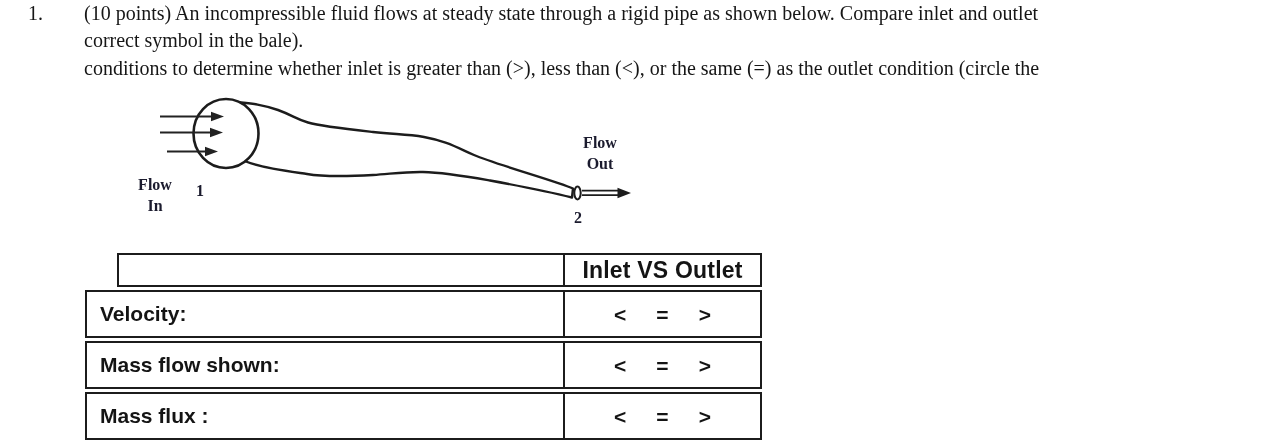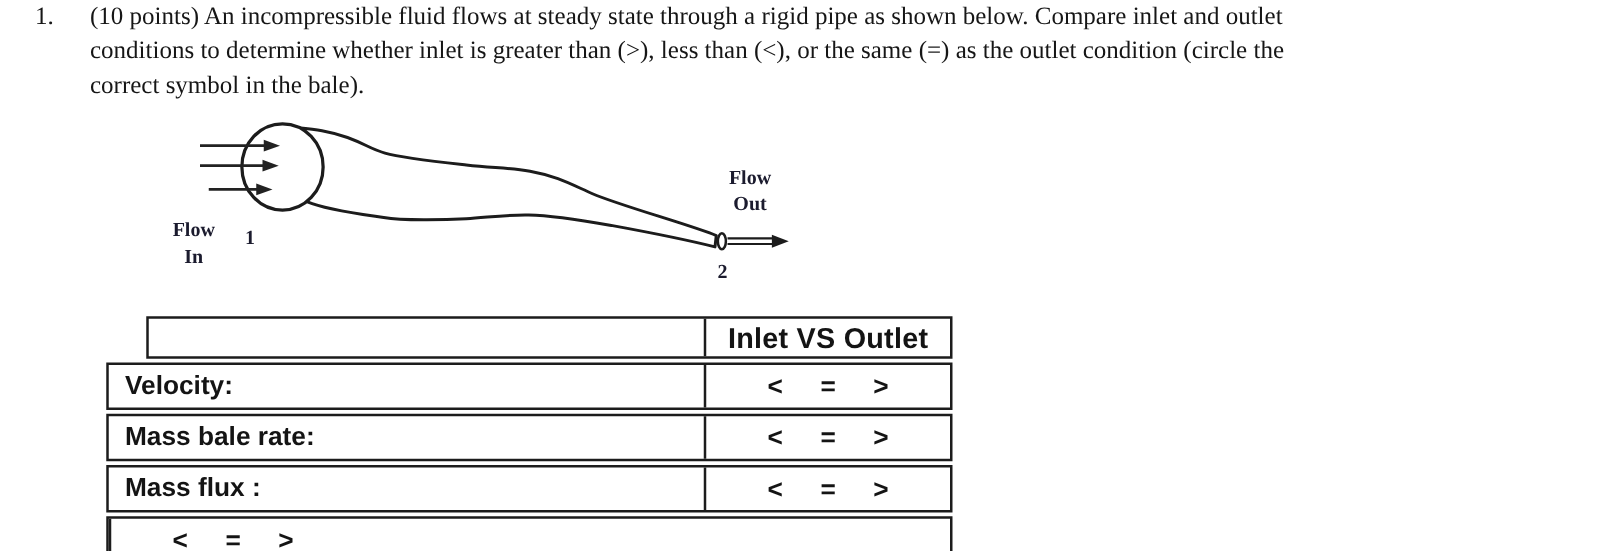--- a/index.html
+++ b/index.html
@@ -13,21 +13,21 @@
     color: #161616;
   }
   
   .problem-number {
     position: absolute;
     left: 28px; top: 0;
     font-size: 20px; line-height: 27.4px;
   }
   .problem-text {
     position: absolute;
-    left: 72px; top: 0;
+    left: 84px; top: 0;
     width: 1190px;
     font-size: 20px; line-height: 27.4px;
   }
   
   .diagram-svg {
     position: absolute;
     left: 0; top: 0;
     width: 1284px; height: 441px;
     pointer-events: none;
   }
@@ -52,21 +52,21 @@
     width: 677px;
     font-family: "Liberation Sans", sans-serif;
     color: #141414;
   }
   .trow {
     box-sizing: border-box;
     display: flex;
     align-items: stretch;
     border: 2px solid #1c1c1c;
     background: #ffffff;
-    height: 38px;
+    height: 48px;
   }
   .trow.thead { height: 34px; margin-left: 32px; }
   .trow + .trow { margin-top: 3px; }
   .cell-left {
     flex: 1;
     display: flex;
     align-items: center;
     padding-left: 13px;
     font-size: 21px;
     font-weight: 700;
@@ -95,22 +95,22 @@
   }
 </style>
 </head>
 <body>
 
 <div class="page">
 
   <div class="problem-number">1.</div>
   <div class="problem-text">
     <div>(10 points) An incompressible fluid flows at steady state through a rigid pipe as shown below. Compare inlet and outlet</div>
+    <div>correct symbol in the bale).</div>
     <div>conditions to determine whether inlet is greater than (&gt;), less than (&lt;), or the same (=) as the outlet condition (circle the</div>
-    <div>correct symbol in the bale).</div>
   </div>
 
   <svg class="diagram-svg" viewBox="0 0 1284 441">
 
     <path d="M 230 101.5
          C 250 103.5, 259 103.5, 278 110
          C 293 115.5, 296 119, 308 122.5
          C 322 126.5, 355 130, 373 132
          C 395 134.5, 406 134, 424 137
          C 446 141, 456 147, 474 155
@@ -164,21 +164,21 @@
       <div class="cell-right">
         <div class="options">
           <span class="opt">&lt;</span>
           <span class="opt">=</span>
           <span class="opt">&gt;</span>
         </div>
       </div>
     </div>
 
     <div class="trow">
-      <div class="cell-left">Mass bale rate:</div>
+      <div class="cell-left">Mass flow shown:</div>
       <div class="cell-right">
         <div class="options">
           <span class="opt">&lt;</span>
           <span class="opt">=</span>
           <span class="opt">&gt;</span>
         </div>
       </div>
     </div>
 
     <div class="trow">

